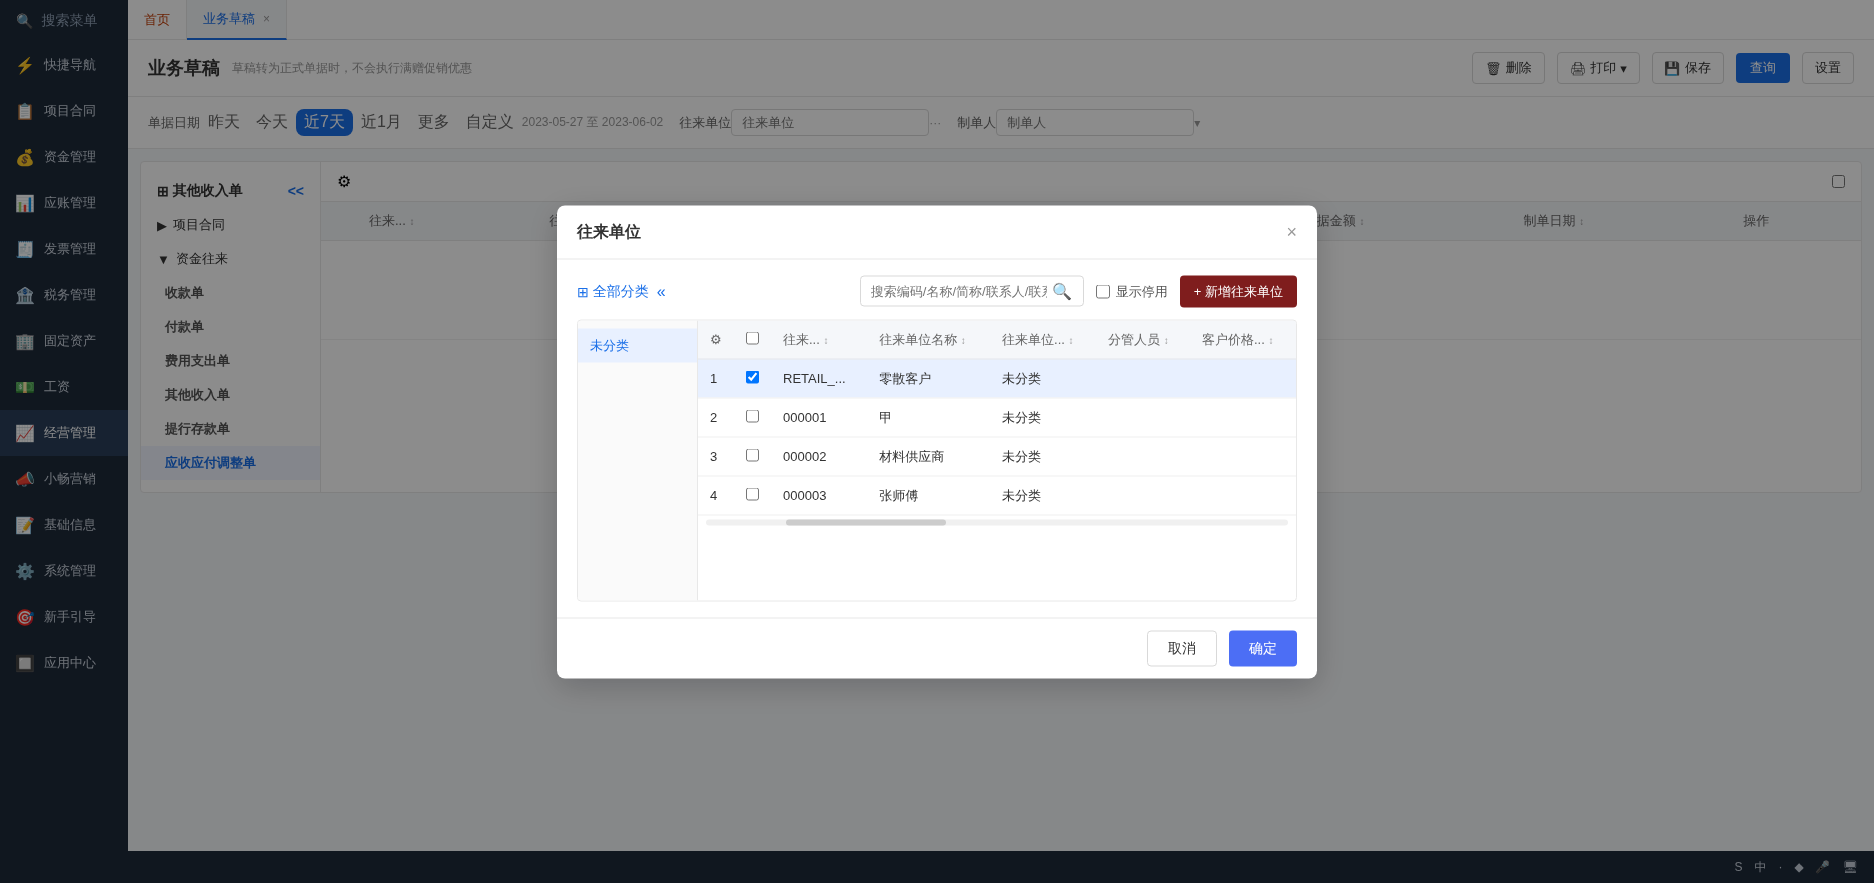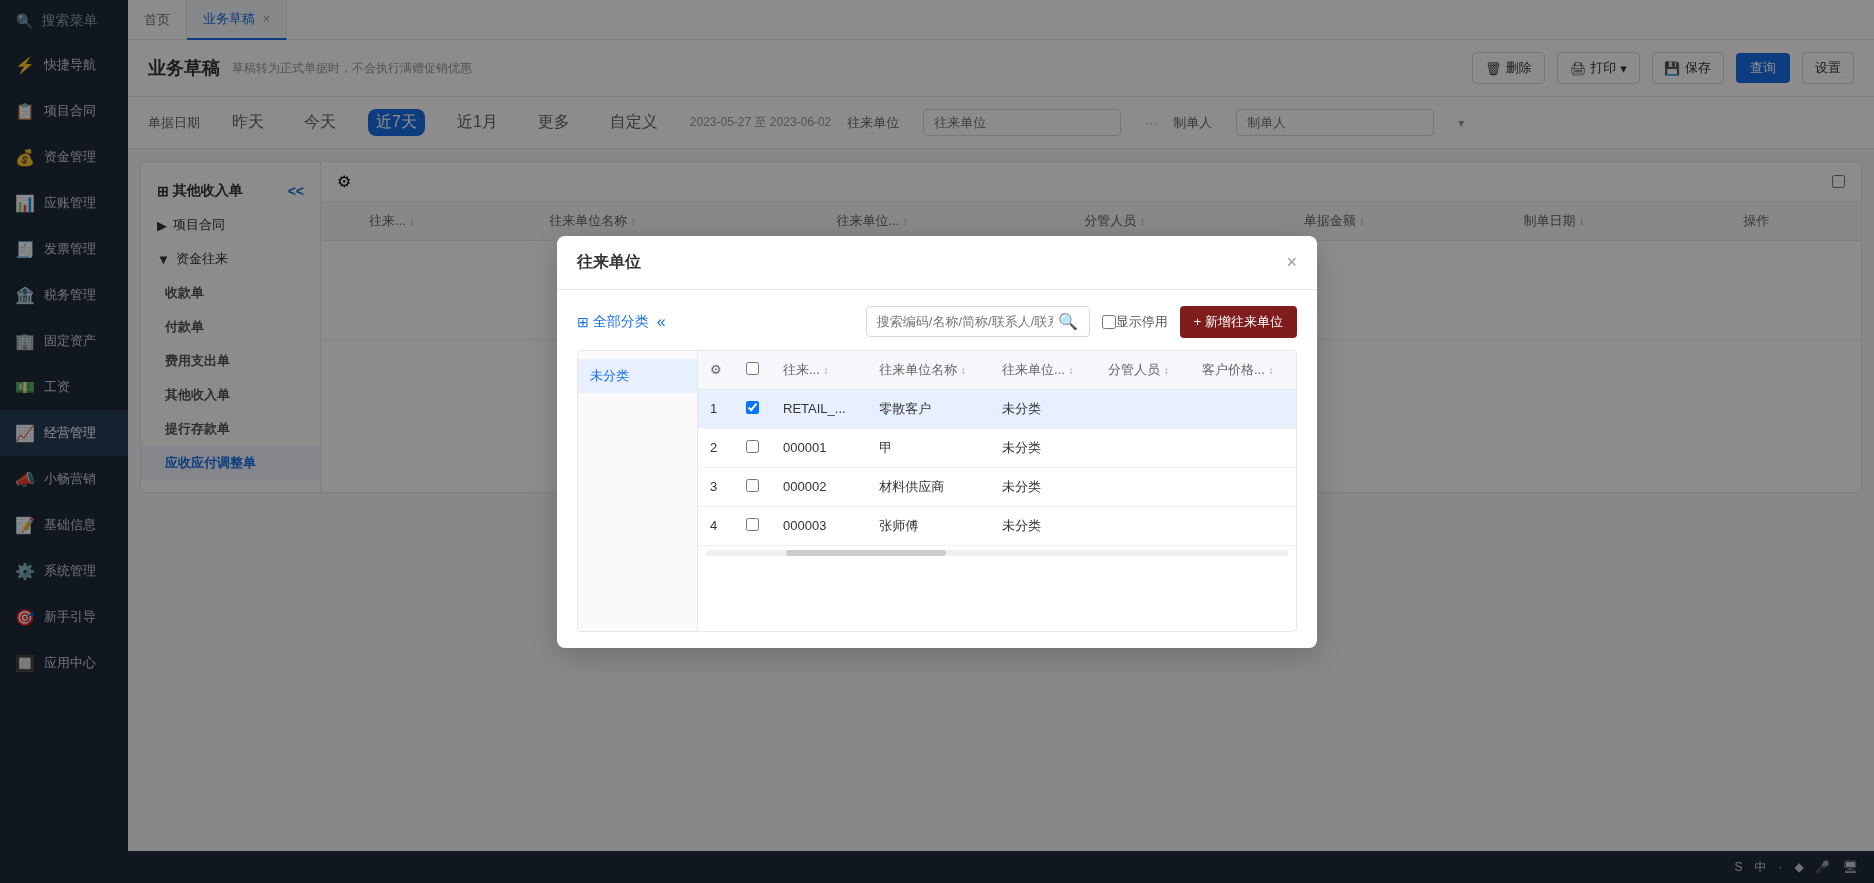--- a/index.html
+++ b/index.html
@@ -23,21 +23,21 @@
 
     
     .topnav {
       position: fixed; left: 128px; top: 0; right: 0; height: 40px;
       background: #fff; border-bottom: 1px solid #e8e8e8;
       display: flex; align-items: center; padding: 0;
     }
     .tab {
       height: 40px; padding: 0 16px; display: flex; align-items: center;
       font-size: 13px; cursor: pointer; border-right: 1px solid #e8e8e8;
-      color: #737373; gap: 8px;
+      color: #c2410c; gap: 8px;
     }
     .tab.active { background: #f5f7fa; color: #1a6fe8; border-bottom: 2px solid #1a6fe8; }
     .tab-close { font-size: 12px; color: #999; cursor: pointer; }
 
     
     .main {
       position: fixed; left: 128px; top: 40px; right: 0; bottom: 0;
       background: #f5f7fa; overflow: auto;
     }
 
@@ -57,21 +57,21 @@
     .btn-primary-action {
       padding: 6px 14px; background: #1a6fe8; color: #fff; border: none;
       border-radius: 4px; cursor: pointer; font-size: 13px;
     }
 
     
     .filter-bar {
       background: #fff; padding: 12px 20px; border-bottom: 1px solid #e8e8e8;
     }
     .filter-row { display: flex; align-items: center; gap: 16px; flex-wrap: wrap; }
-    .filter-item { display: flex; align-items: center; gap: 24px; font-size: 13px; color: #666; }
+    .filter-item { display: flex; align-items: center; gap: 0; font-size: 13px; color: #666; }
     .filter-label { white-space: nowrap; }
     .filter-input {
       border: 1px solid #d9d9d9; border-radius: 4px; padding: 5px 10px;
       font-size: 13px; min-width: 180px;
     }
     .date-tag {
       padding: 3px 8px; border-radius: 3px; font-size: 16px; cursor: pointer; color: #666;
     }
     .date-tag.active { background: #1a6fe8; color: #fff; border-radius: 8px; }
     .date-range { font-size: 12px; color: #999; }
@@ -132,21 +132,21 @@
     }
     .category-all {
       color: #1a6fe8; font-size: 14px; font-weight: 500; display: flex; align-items: center; gap: 4px;
     }
     .collapse-btn { cursor: pointer; color: #1a6fe8; }
     .search-box {
       display: flex; align-items: center; border: 1px solid #d9d9d9; border-radius: 4px;
       padding: 5px 10px; gap: 6px; min-width: 220px;
     }
     .search-input { border: none; outline: none; font-size: 13px; flex: 1; }
-    .show-disabled { display: flex; align-items: center; font-size: 13px; color: #555; }
+    .show-disabled { display: flex; align-items: center; gap: 6px; font-size: 13px; color: #555; }
     .checkbox { width: 14px; height: 14px; border: 1px solid #d9d9d9; border-radius: 2px; cursor: pointer; }
     .btn-add-new {
       background: #7f1d1d; color: #fff; border: none; border-radius: 4px;
       padding: 7px 14px; font-size: 13px; cursor: pointer; white-space: nowrap;
     }
 
     
     .dialog-content { display: flex; gap: 0; border: 1px solid #e8e8e8; border-radius: 4px; overflow: hidden; justify-content: space-between; }
 
     
@@ -501,20 +501,24 @@
         </table>
 
         <div class="scroll-track">
           <div class="scroll-thumb"></div>
         </div>
 
       </div>
     </div>
   </div>
 
+  <div class="dialog-footer">
+    <button class="btn-cancel">取消</button>
+    <button class="btn-confirm">确定</button>
+  </div>
 </div>
 
 <div class="status-bar">
   <span>S</span>
   <span>中</span>
   <span>·</span>
   <span>◆</span>
   <span>🎤</span>
   <span>🖥</span>
 </div>

